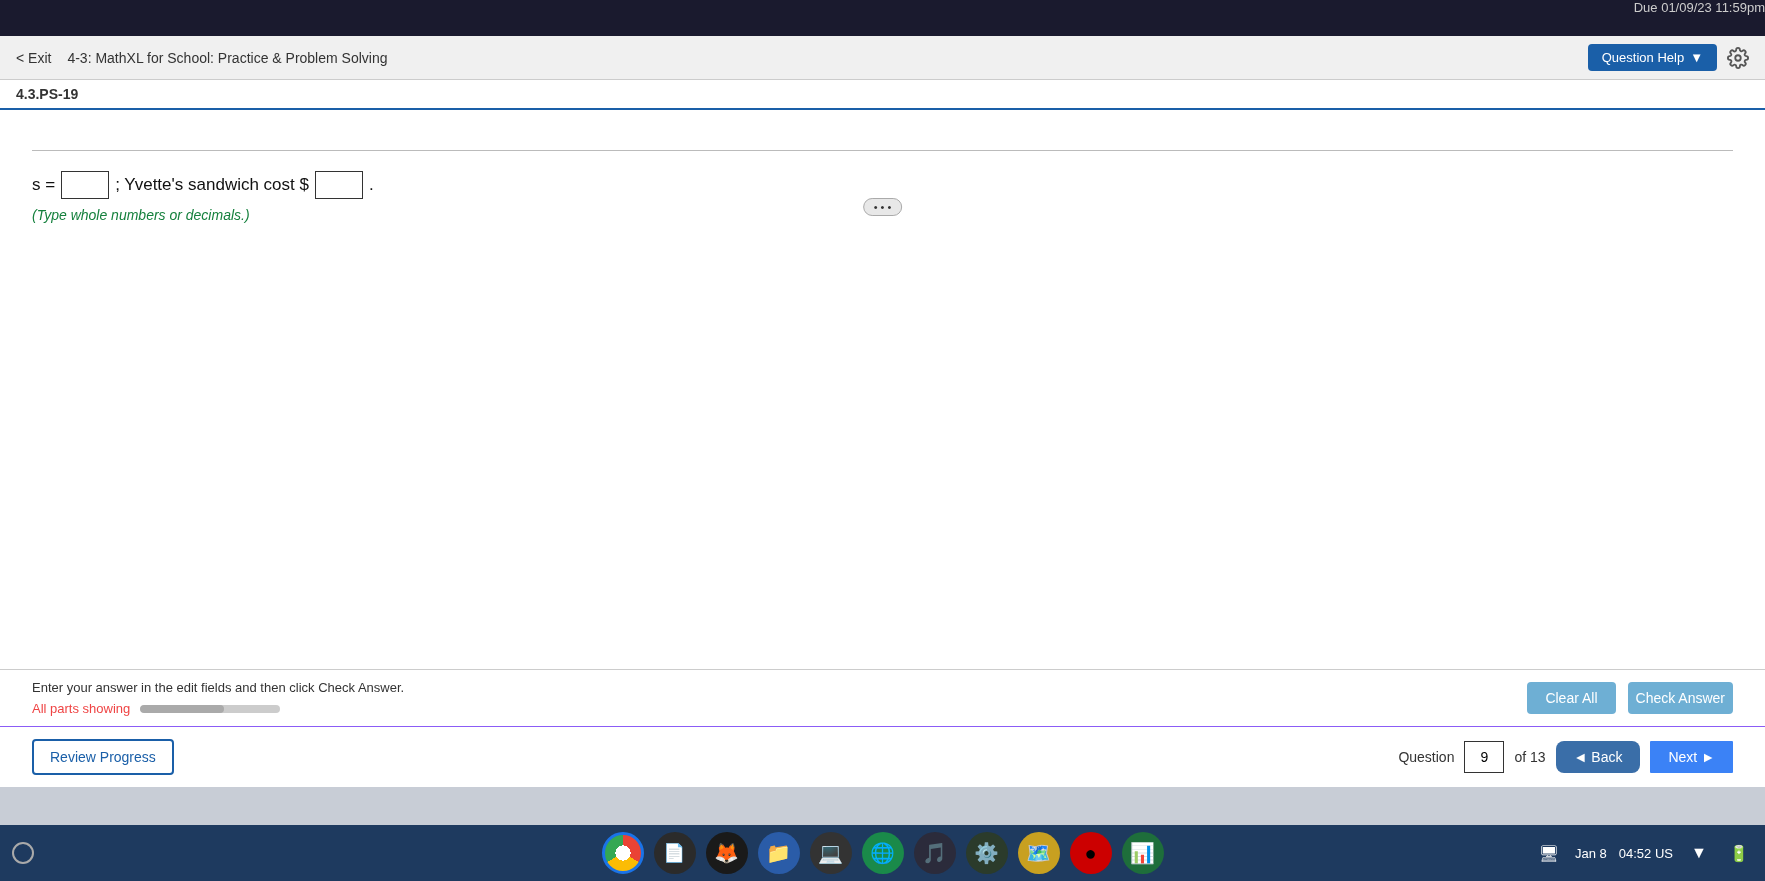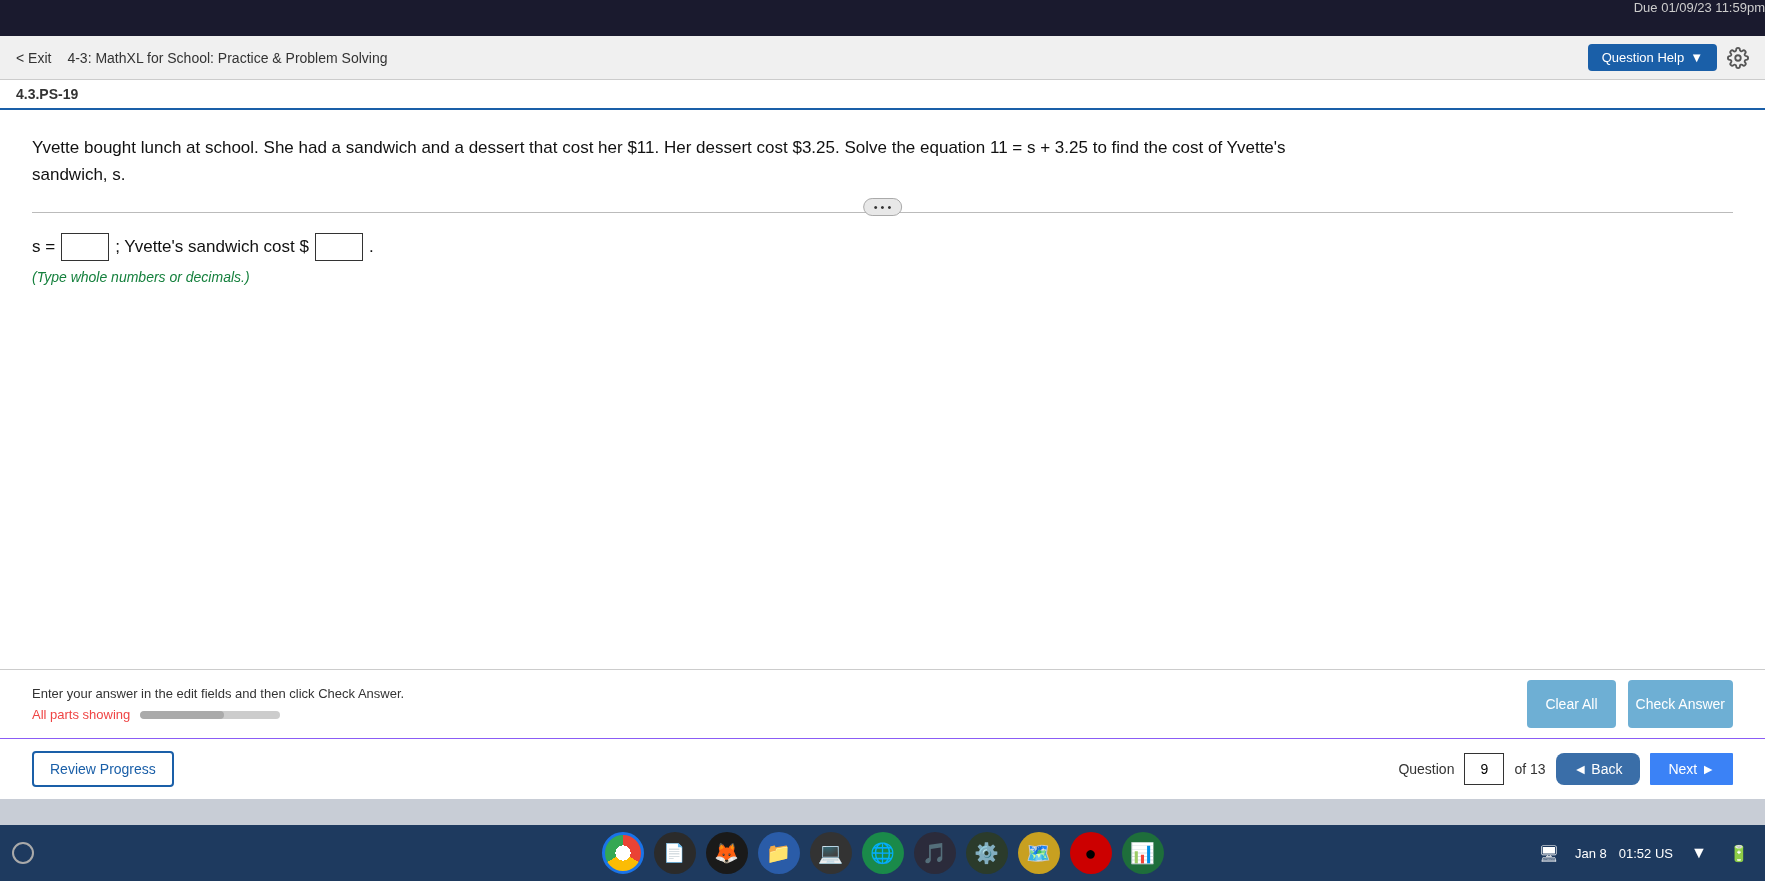--- a/index.html
+++ b/index.html
@@ -192,21 +192,21 @@
     }
     .instruction-right {
       display: flex;
       gap: 12px;
     }
     .clear-all-btn {
       background: #6eafd4;
       color: white;
       border: none;
       border-radius: 4px;
-      padding: 16px 18px;
+      padding: 4px 18px;
       font-size: 14px;
       cursor: pointer;
     }
     .check-answer-btn {
       background: #6eafd4;
       color: white;
       border: none;
       border-radius: 4px;
       padding: 8px 8px;
       font-size: 14px;
@@ -358,21 +358,20 @@
       <path d="M19.4 15a1.65 1.65 0 0 0 .33 1.82l.06.06a2 2 0 0 1-2.83 2.83l-.06-.06a1.65 1.65 0 0 0-1.82-.33 1.65 1.65 0 0 0-1 1.51V21a2 2 0 0 1-4 0v-.09A1.65 1.65 0 0 0 9 19.4a1.65 1.65 0 0 0-1.82.33l-.06.06a2 2 0 0 1-2.83-2.83l.06-.06A1.65 1.65 0 0 0 4.68 15a1.65 1.65 0 0 0-1.51-1H3a2 2 0 0 1 0-4h.09A1.65 1.65 0 0 0 4.6 9a1.65 1.65 0 0 0-.33-1.82l-.06-.06a2 2 0 0 1 2.83-2.83l.06.06A1.65 1.65 0 0 0 9 4.68a1.65 1.65 0 0 0 1-1.51V3a2 2 0 0 1 4 0v.09a1.65 1.65 0 0 0 1 1.51 1.65 1.65 0 0 0 1.82-.33l.06-.06a2 2 0 0 1 2.83 2.83l-.06.06A1.65 1.65 0 0 0 19.4 9a1.65 1.65 0 0 0 1.51 1H21a2 2 0 0 1 0 4h-.09a1.65 1.65 0 0 0-1.51 1z"></path>
     </svg>
   </div>
 </div>
 
 <div class="problem-id-bar">
   <span>4.3.PS-19</span>
 </div>
 
 <div class="main-content">
-  <p class="problem-text">Yvette bought lunch at school. She had a sandwich and a dessert that cost her $11. Her dessert cost $3.25. Solve the equation 11 = s + 3.25 to find the cost of Yvette's sandwich, s.</p>
 
   <button class="ellipsis-btn">• • •</button>
 
   <hr class="divider">
 
   <div class="answer-row">
     <span>s =</span>
     <input class="answer-input" type="text" value="" style="">
     <span>; Yvette's sandwich cost $</span>
     <input class="answer-input" type="text" value="" style="">
@@ -434,17 +433,17 @@
 
     <div class="taskbar-icon" style="background:#c8a020; font-size:20px;">🗺️</div>
 
     <div class="taskbar-icon" style="background:#c00; font-size:20px; border-radius:50%;">●</div>
 
     <div class="taskbar-icon" style="background:#1e6e3b; font-size:20px;">📊</div>
   </div>
   <div class="taskbar-right">
     <div class="taskbar-right-icon">🖥</div>
     <span>Jan 8</span>
-    <span>01:52 US</span>
+    <span>04:52 US</span>
     <div class="taskbar-right-icon">▼</div>
     <div class="taskbar-right-icon">🔋</div>
   </div>
 </div>
 
 </body></html>

